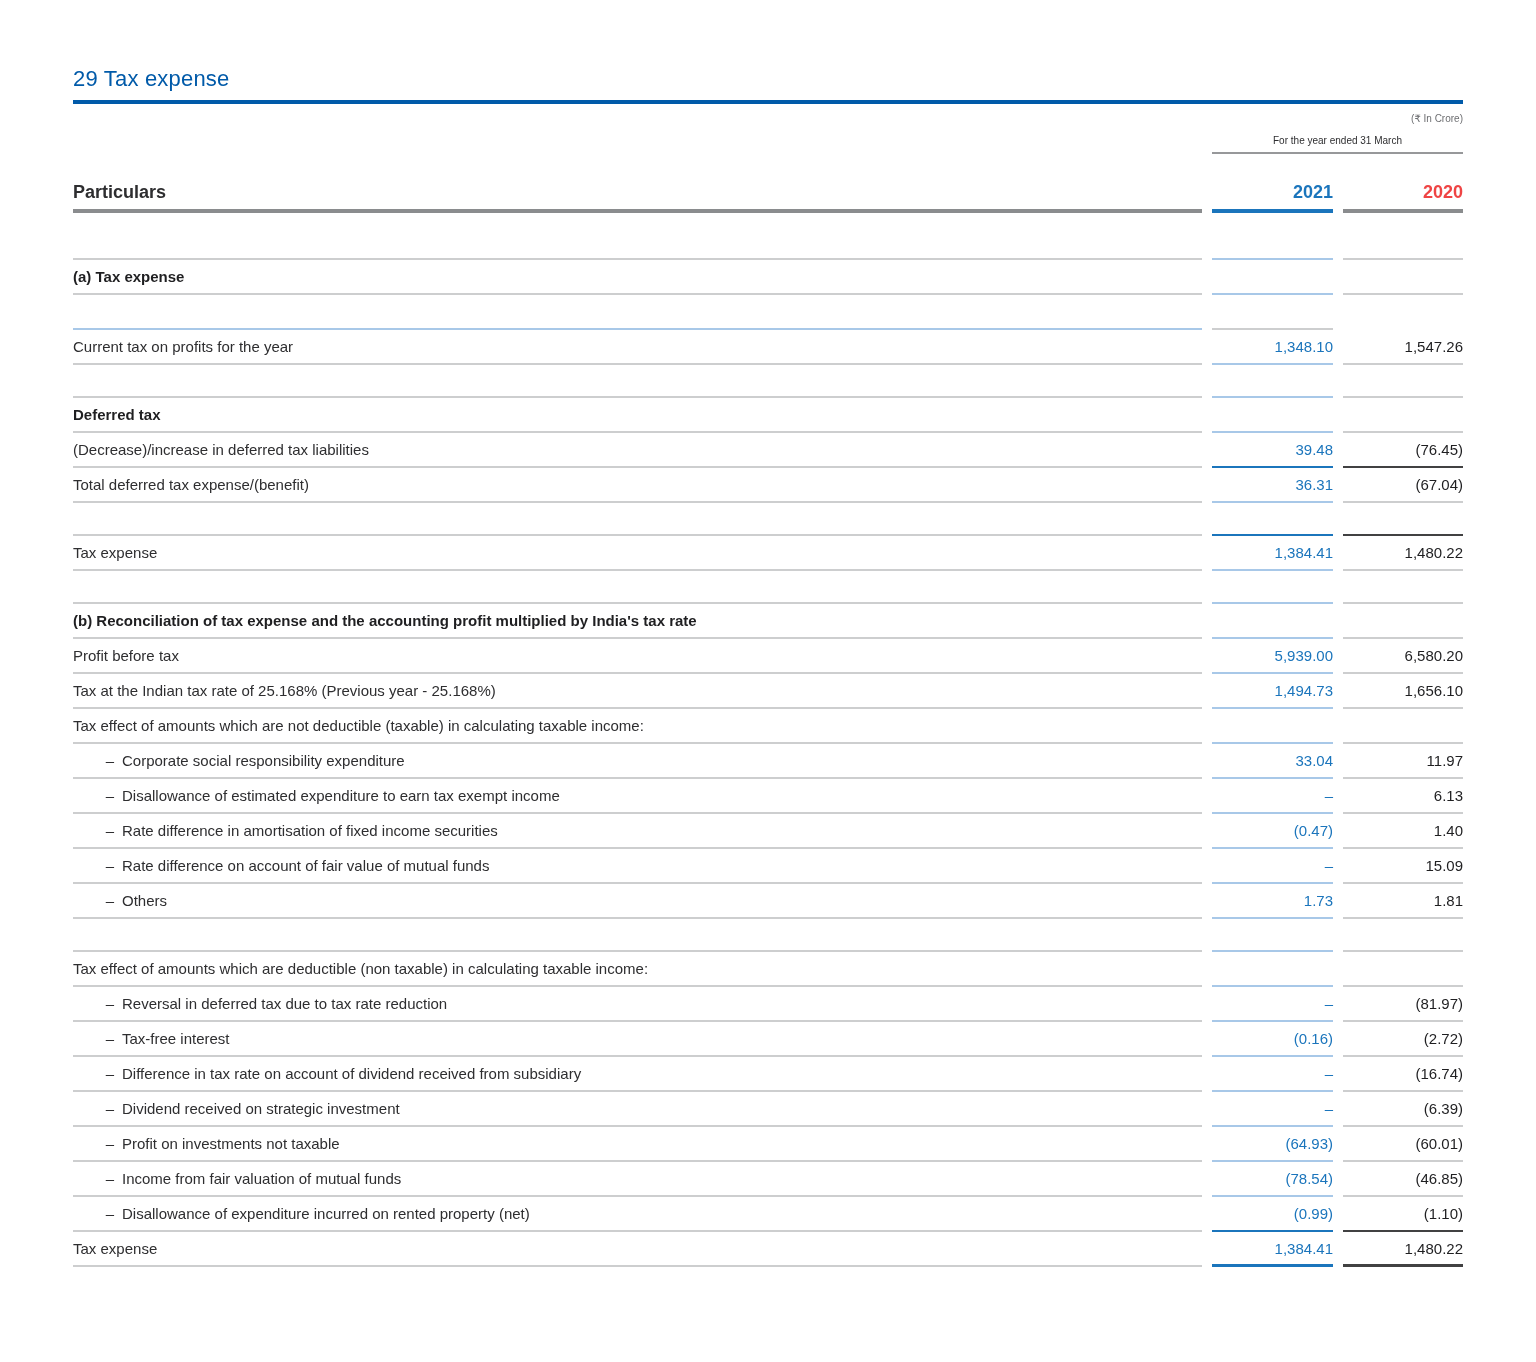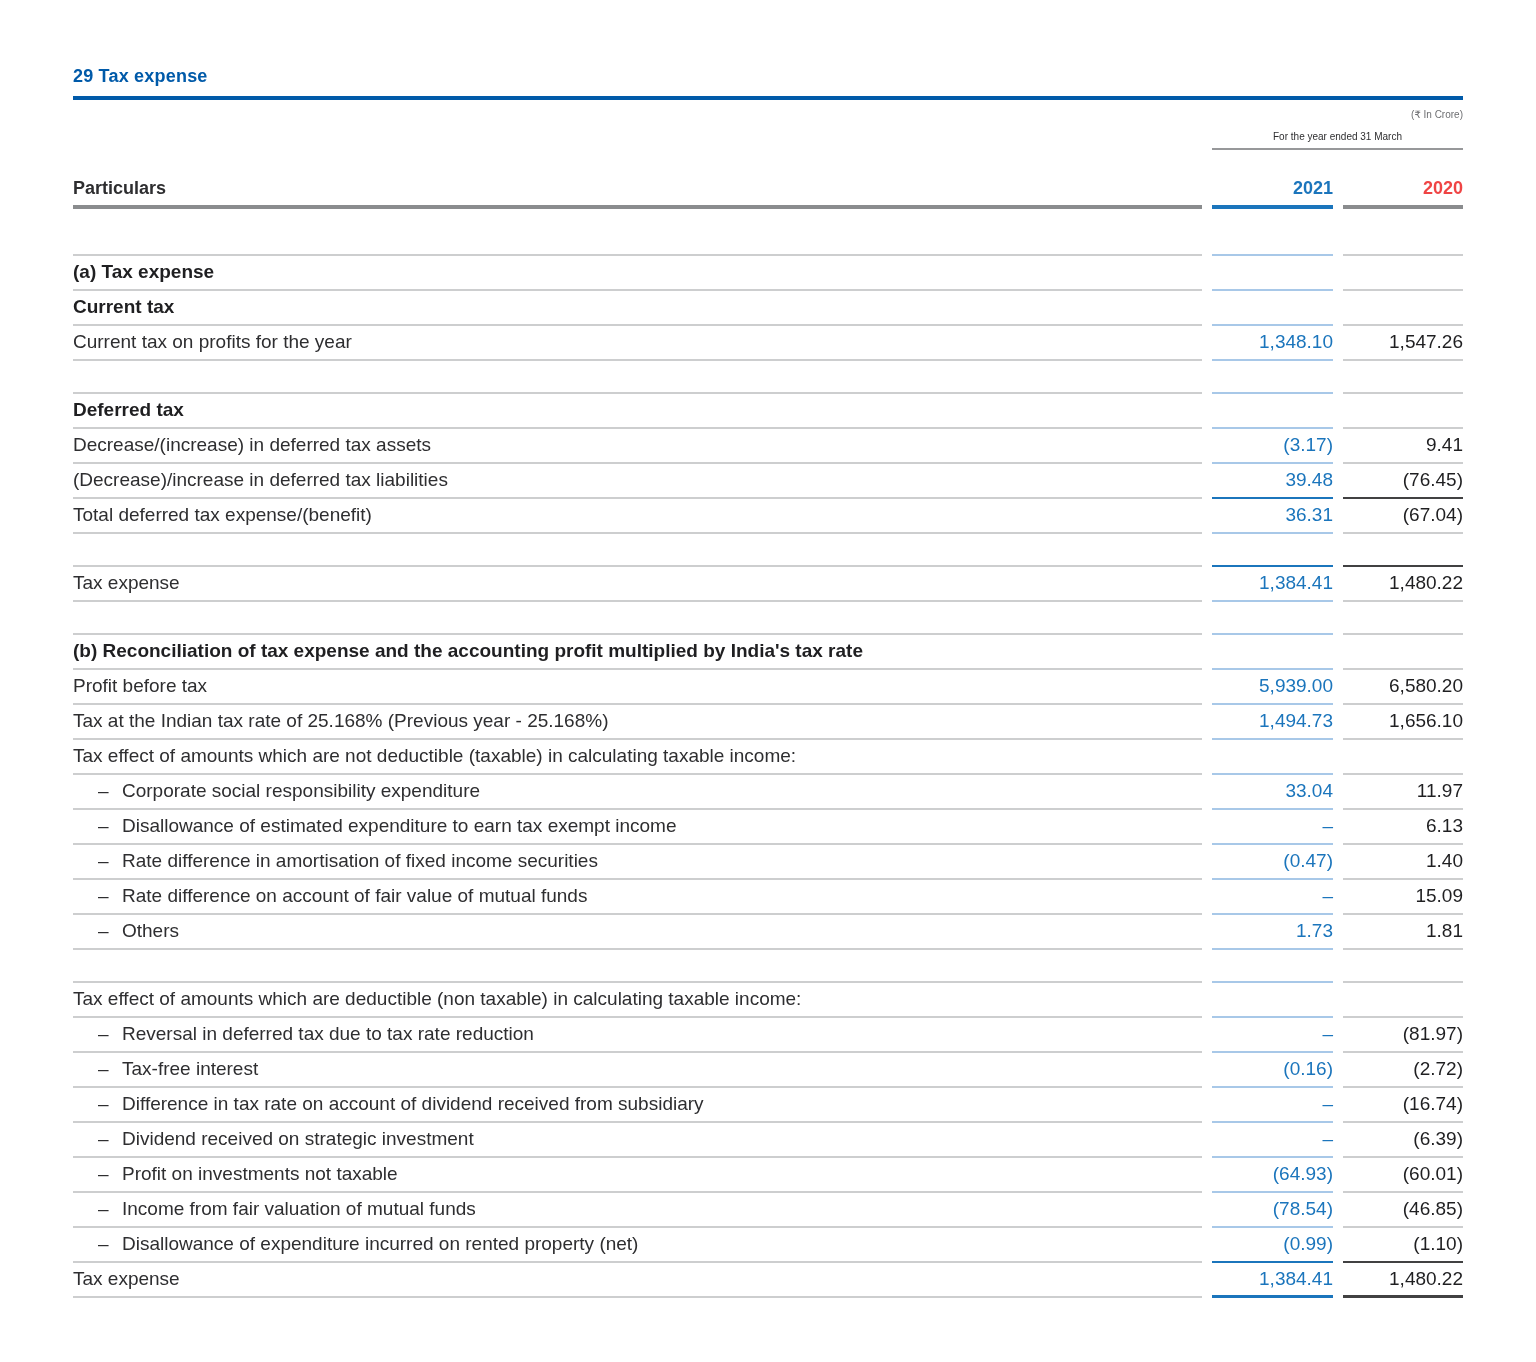--- a/index.html
+++ b/index.html
@@ -16,21 +16,21 @@
   html,body{background:#ffffff;}
   body{
     width:1536px;height:1362px;
     font-family:"Liberation Sans","DejaVu Sans",sans-serif;
     color:var(--text);
     overflow:hidden;
   }
   .page{padding:66px 73px 0 73px;}
 
   .page-title{
-    font-size:18px;font-weight:bold;color:var(--title-blue);
+    font-size:22px;font-weight:normal;color:var(--title-blue);
     letter-spacing:.2px;line-height:1.2;
   }
   .title-rule{height:4px;background:var(--title-blue);margin-top:8px;}
 
   .unit-note{margin-top:9px;text-align:right;font-size:10px;color:var(--muted);}
 
   .period-wrap{
     width:251px;margin-left:auto;margin-top:11px;
     text-align:center;font-size:10px;color:var(--text);
     padding-bottom:6px;border-bottom:2px solid #97989a;
@@ -41,21 +41,21 @@
   .colhead{margin-top:4px;}
   .colhead > div{
     display:flex;align-items:flex-end;padding-bottom:6px;
     font-weight:bold;font-size:18px;
   }
   .colhead .h-label{border-bottom:4px solid var(--mid-gray-rule);}
   .colhead .h-2021{border-bottom:4px solid var(--value-blue);justify-content:flex-end;color:var(--value-blue);}
   .colhead .h-2020{border-bottom:4px solid var(--mid-gray-rule);justify-content:flex-end;color:#ef4444;margin-top:24px;}
 
   
-  .row{font-size:19px;}
+  .row{font-size:15px;text-align:center;}
   .row .c-label{display:flex;align-items:center;line-height:1.25;padding-right:10px;}
   .row .c-val{display:flex;align-items:center;justify-content:flex-end;font-variant-numeric:tabular-nums;}
   .row .c-2021{color:var(--value-blue);}
   .row .c-2020{color:#1f1f21;}
 
   .r-item,.r-section,.r-item-indent{min-height:35px;}
   .r-spacer{height:33px;}
   .r-spacer-lg{height:47px;}
   .r-section .c-label{font-weight:bold;color:#1f1f21;}
   .r-item-indent .c-label{padding-left:25px;}
@@ -97,43 +97,37 @@
         <div class="c-label"></div>
         <div class="c-val c-2021"></div>
         <div class="c-val c-2020"></div>
       </div>
       <div class="grid row r-section rule-light">
         <div class="c-label">(a) Tax expense</div>
         <div class="c-val c-2021"></div>
         <div class="c-val c-2020"></div>
       </div>
       <div class="grid row r-section rule-light">
-        <div class="c-label">Current tax</div>
         <div class="c-val c-2021"></div>
         <div class="c-val c-2020"></div>
       </div>
       <div class="grid row r-item rule-light">
         <div class="c-label">Current tax on profits for the year</div>
         <div class="c-val c-2021">1,348.10</div>
         <div class="c-val c-2020">1,547.26</div>
       </div>
       <div class="grid row r-spacer rule-light">
         <div class="c-label"></div>
         <div class="c-val c-2021"></div>
         <div class="c-val c-2020"></div>
       </div>
       <div class="grid row r-section rule-light">
         <div class="c-label">Deferred tax</div>
         <div class="c-val c-2021"></div>
         <div class="c-val c-2020"></div>
-      </div>
-      <div class="grid row r-item rule-light">
-        <div class="c-label">Decrease/(increase) in deferred tax assets</div>
-        <div class="c-val c-2021">(3.17)</div>
-        <div class="c-val c-2020">9.41</div>
       </div>
       <div class="grid row r-item rule-strong">
         <div class="c-label">(Decrease)/increase in deferred tax liabilities</div>
         <div class="c-val c-2021">39.48</div>
         <div class="c-val c-2020">(76.45)</div>
       </div>
       <div class="grid row r-item rule-light">
         <div class="c-label">Total deferred tax expense/(benefit)</div>
         <div class="c-val c-2021">36.31</div>
         <div class="c-val c-2020">(67.04)</div>

